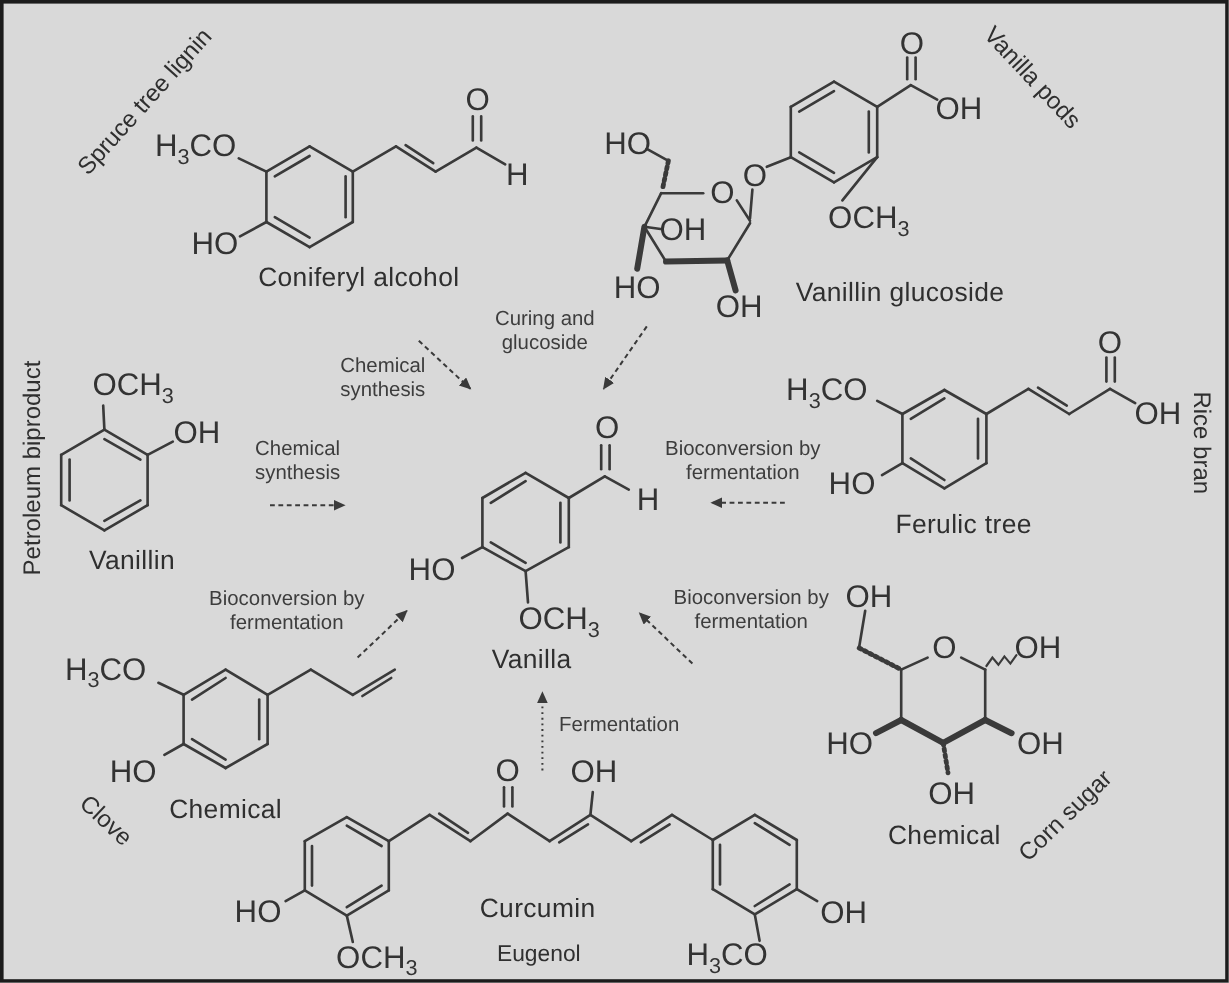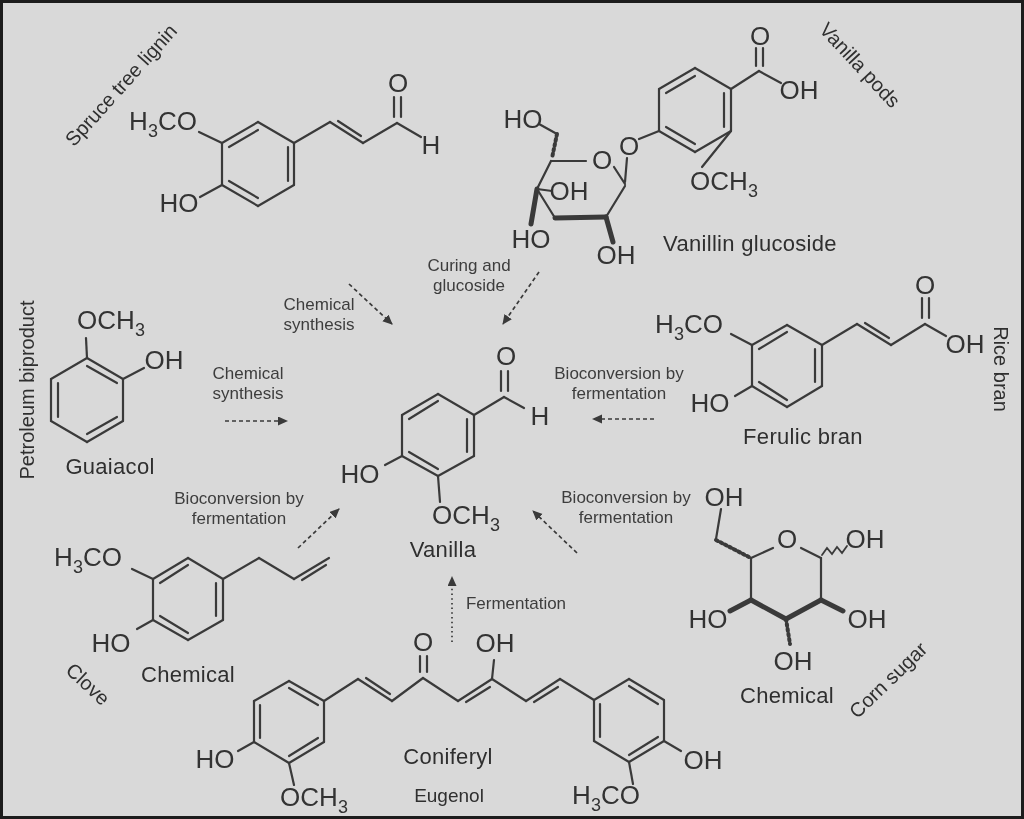--- a/index.html
+++ b/index.html
@@ -221,50 +221,51 @@
     <line x1="574" y1="550" x2="530" y2="508" marker-end="url(#ah)"></line>
     <line x1="295" y1="545" x2="336" y2="506" marker-end="url(#ah)"></line>
     <line x1="449" y1="639" x2="449" y2="574" stroke-dasharray="1.5 3.2" marker-end="url(#ah)"></line>
   </g>
 </svg>
 
 <div class="lbl atom" style="left:160px;top:121px"><span>H</span><sub>3</sub><span>CO</span></div>
 <div class="lbl atom" style="left:176px;top:200px"><span>HO</span></div>
 <div class="lbl atom" style="left:395px;top:80px"><span>O</span></div>
 <div class="lbl atom" style="left:428px;top:142px"><span>H</span></div>
+<div class="lbl mol" style="left:296px;top:228px">Coniferyl alcohol</div>
 <div class="lbl src r-n45" style="left:118px;top:82px">Spruce tree lignin</div>
 
 <div class="lbl atom" style="left:757px;top:33px"><span>O</span></div>
 <div class="lbl atom" style="left:796px;top:87px"><span>OH</span></div>
 <div class="lbl atom" style="left:721px;top:181px"><span>OCH</span><sub>3</sub></div>
 <div class="lbl atom" style="left:626px;top:143px"><span>O</span></div>
 <div class="lbl atom" style="left:599px;top:157px"><span>O</span></div>
 <div class="lbl atom" style="left:520px;top:116px"><span>HO</span></div>
 <div class="lbl atom" style="left:566px;top:188px"><span>OH</span></div>
 <div class="lbl atom" style="left:528px;top:236px"><span>HO</span></div>
 <div class="lbl atom" style="left:613px;top:252px"><span>OH</span></div>
 <div class="lbl mol" style="left:747px;top:241px">Vanillin glucoside</div>
 <div class="lbl src r-p47" style="left:857px;top:62px">Vanilla pods</div>
 
 <div class="lbl atom" style="left:108px;top:320px"><span>OCH</span><sub>3</sub></div>
 <div class="lbl atom" style="left:161px;top:357px"><span>OH</span></div>
-<div class="lbl mol" style="left:107px;top:464px">Guaiacol</div>
+<div class="lbl mol" style="left:107px;top:464px">Vanillin</div>
 <div class="lbl src r-n90" style="left:24px;top:387px">Petroleum biproduct</div>
 
 <div class="lbl atom" style="left:503px;top:353px"><span>O</span></div>
 <div class="lbl atom" style="left:537px;top:413px"><span>H</span></div>
 <div class="lbl atom" style="left:357px;top:471px"><span>HO</span></div>
 <div class="lbl atom" style="left:463px;top:515px"><span>OCH</span><sub>3</sub></div>
 <div class="lbl mol" style="left:440px;top:547px">Vanilla</div>
 
 <div class="lbl atom" style="left:686px;top:324px"><span>H</span><sub>3</sub><span>CO</span></div>
 <div class="lbl atom" style="left:922px;top:282px"><span>O</span></div>
 <div class="lbl atom" style="left:962px;top:341px"><span>OH</span></div>
 <div class="lbl atom" style="left:707px;top:400px"><span>HO</span></div>
-<div class="lbl mol" style="left:800px;top:434px">Ferulic bran</div>
+<div class="lbl mol" style="left:800px;top:434px">Ferulic tree</div>
 <div class="lbl src r-p90" style="left:998px;top:366px">Rice bran</div>
 
 <div class="lbl atom" style="left:85px;top:557px"><span>H</span><sub>3</sub><span>CO</span></div>
 <div class="lbl atom" style="left:108px;top:640px"><span>HO</span></div>
 <div class="lbl mol" style="left:185px;top:672px">Chemical</div>
 <div class="lbl src r-p43" style="left:85px;top:681px">Clove</div>
 
 <div class="lbl atom" style="left:721px;top:494px"><span>OH</span></div>
 <div class="lbl atom" style="left:784px;top:536px"><span>O</span></div>
 <div class="lbl atom" style="left:862px;top:536px"><span>OH</span></div>
@@ -273,28 +274,28 @@
 <div class="lbl atom" style="left:705px;top:616px"><span>HO</span></div>
 <div class="lbl mol" style="left:784px;top:693px">Chemical</div>
 <div class="lbl src r-n44" style="left:885px;top:677px">Corn sugar</div>
 
 <div class="lbl atom" style="left:420px;top:639px"><span>O</span></div>
 <div class="lbl atom" style="left:492px;top:640px"><span>OH</span></div>
 <div class="lbl atom" style="left:212px;top:756px"><span>HO</span></div>
 <div class="lbl atom" style="left:311px;top:797px"><span>OCH</span><sub>3</sub></div>
 <div class="lbl atom" style="left:700px;top:757px"><span>OH</span></div>
 <div class="lbl atom" style="left:603px;top:795px"><span>H</span><sub>3</sub><span>CO</span></div>
-<div class="lbl mol" style="left:445px;top:754px">Coniferyl</div>
+<div class="lbl mol" style="left:445px;top:754px">Curcumin</div>
 <div class="lbl src" style="left:446px;top:792px;font-size:19px">Eugenol</div>
 
 <div class="lbl proc" style="left:316px;top:312px">
   <div>Chemical</div>
   <div>synthesis</div>
 </div>
-<div class="lbl proc" style="left:466px;top:273px">
+<div class="lbl proc" style="left:451px;top:273px">
   <div>Curing and</div>
   <div>glucoside</div>
 </div>
 <div class="lbl proc" style="left:245px;top:381px">
   <div>Chemical</div>
   <div>synthesis</div>
 </div>
 <div class="lbl proc" style="left:616px;top:381px">
   <div>Bioconversion by</div>
   <div>fermentation</div>

